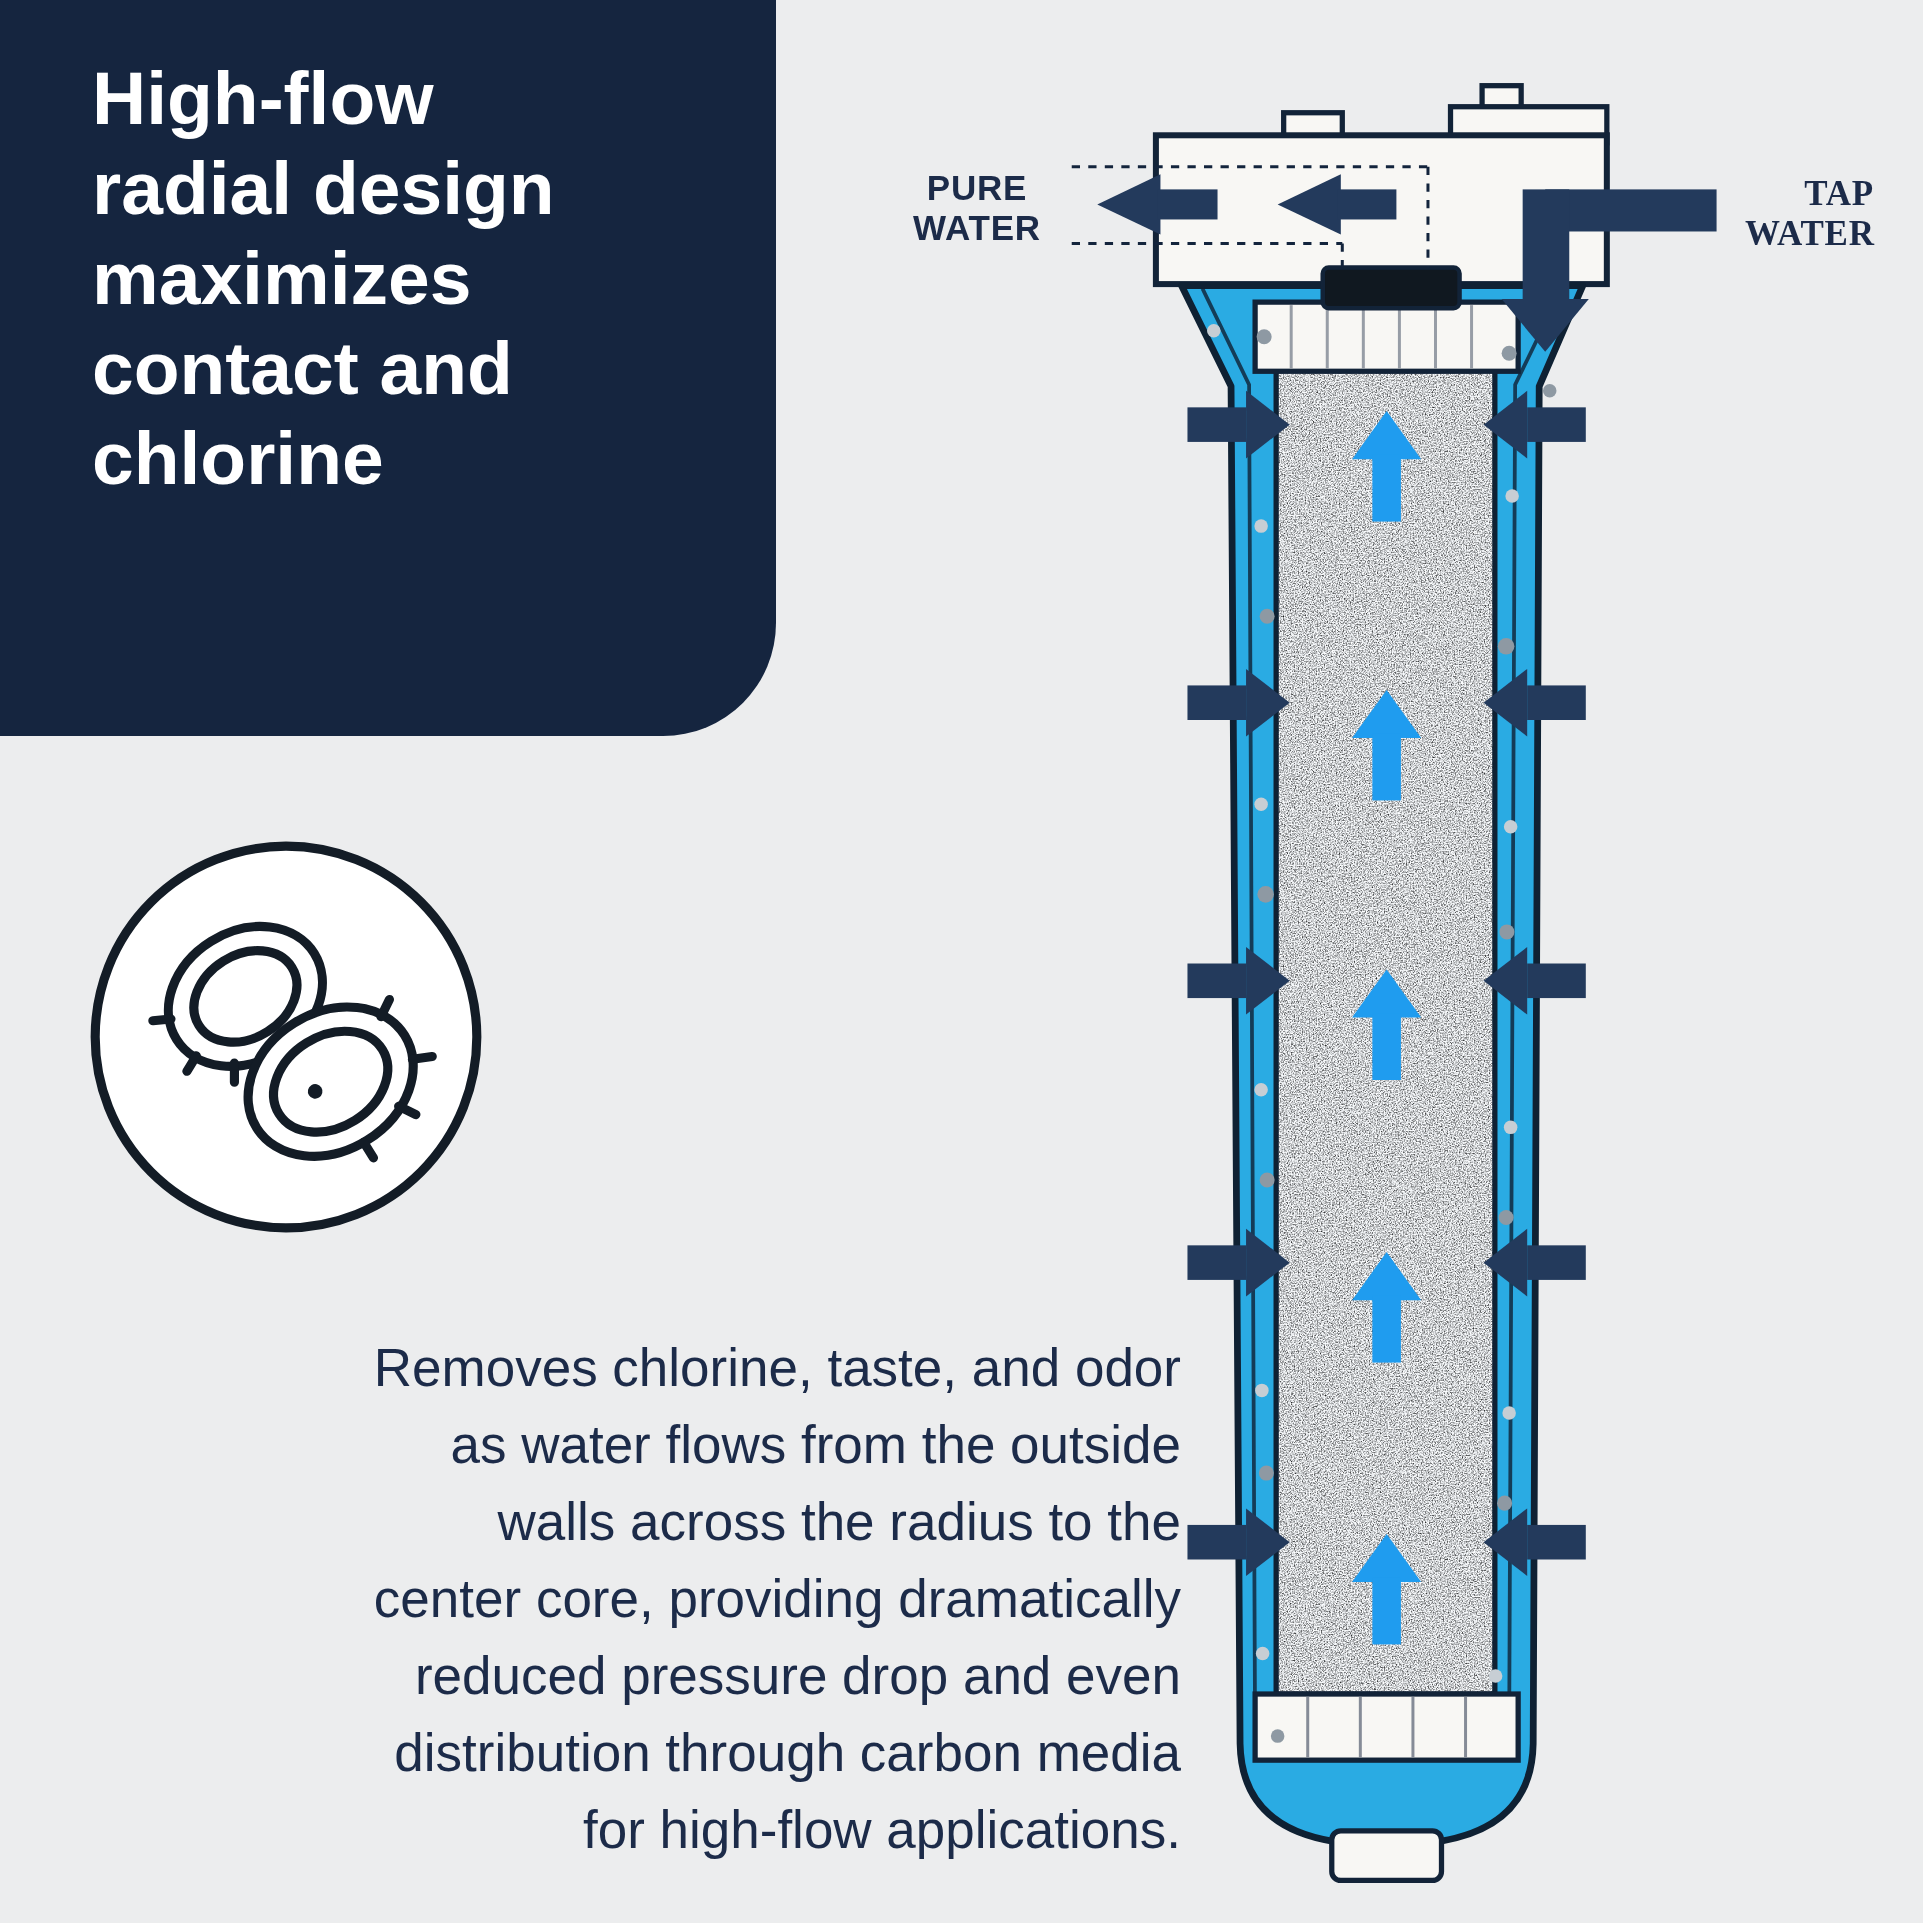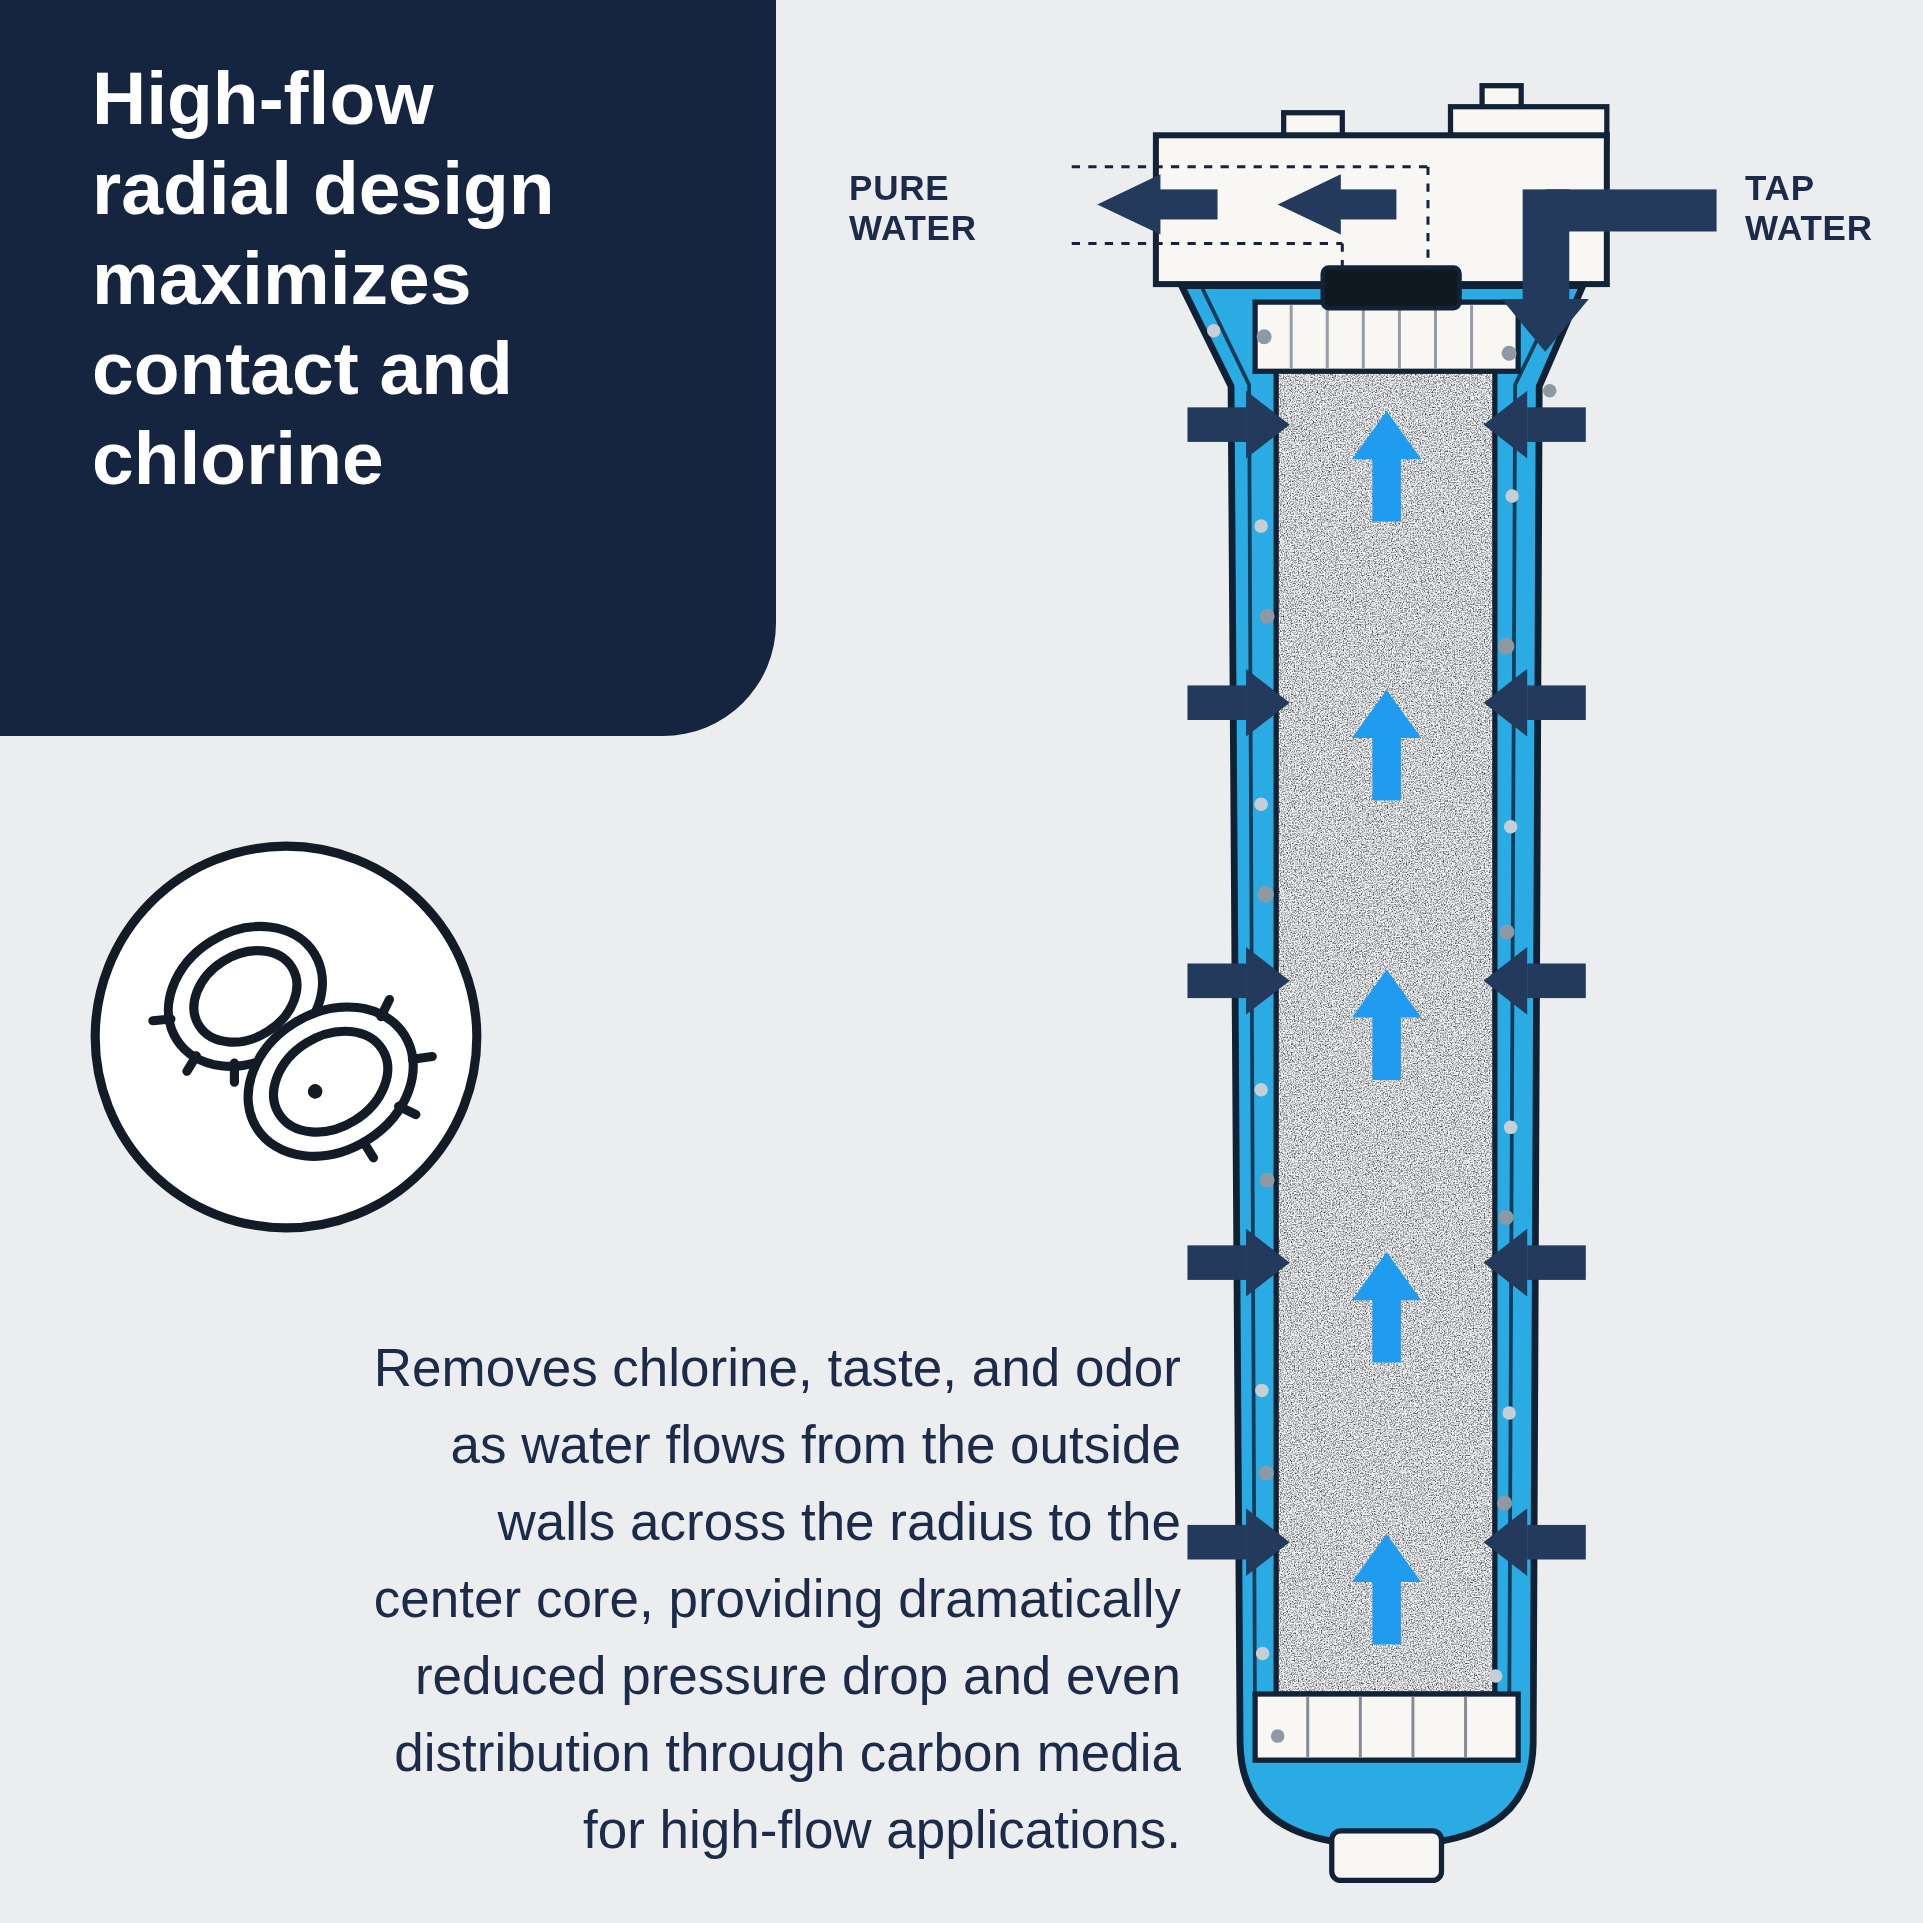--- a/index.html
+++ b/index.html
@@ -29,22 +29,22 @@
   }
 
   
   .diagram { position:absolute; left:0; top:0; width:1924px; height:1924px; }
 
   
   .water-label {
     position:absolute; color:#1C2B49; font-size:35px; font-weight:700;
     line-height:40px; letter-spacing:0.8px;
   }
-  .water-label.pure { left:849px; top:168px; width:170px; text-align:left; }
-  .water-label.tap  { left:1745px; top:168px; width:129px; text-align:left; }
+  .water-label.pure { left:892px; top:168px; width:170px; text-align:center; }
+  .water-label.tap  { left:1745px; top:174px; width:129px; text-align:right;font-family:Liberation Serif, serif; }
 </style>
 </head>
 <body>
 
 <div class="canvas">
 
   <div class="headline-panel">
     <h1 class="headline">
       <span>High-flow</span>
       <span>radial design</span>

